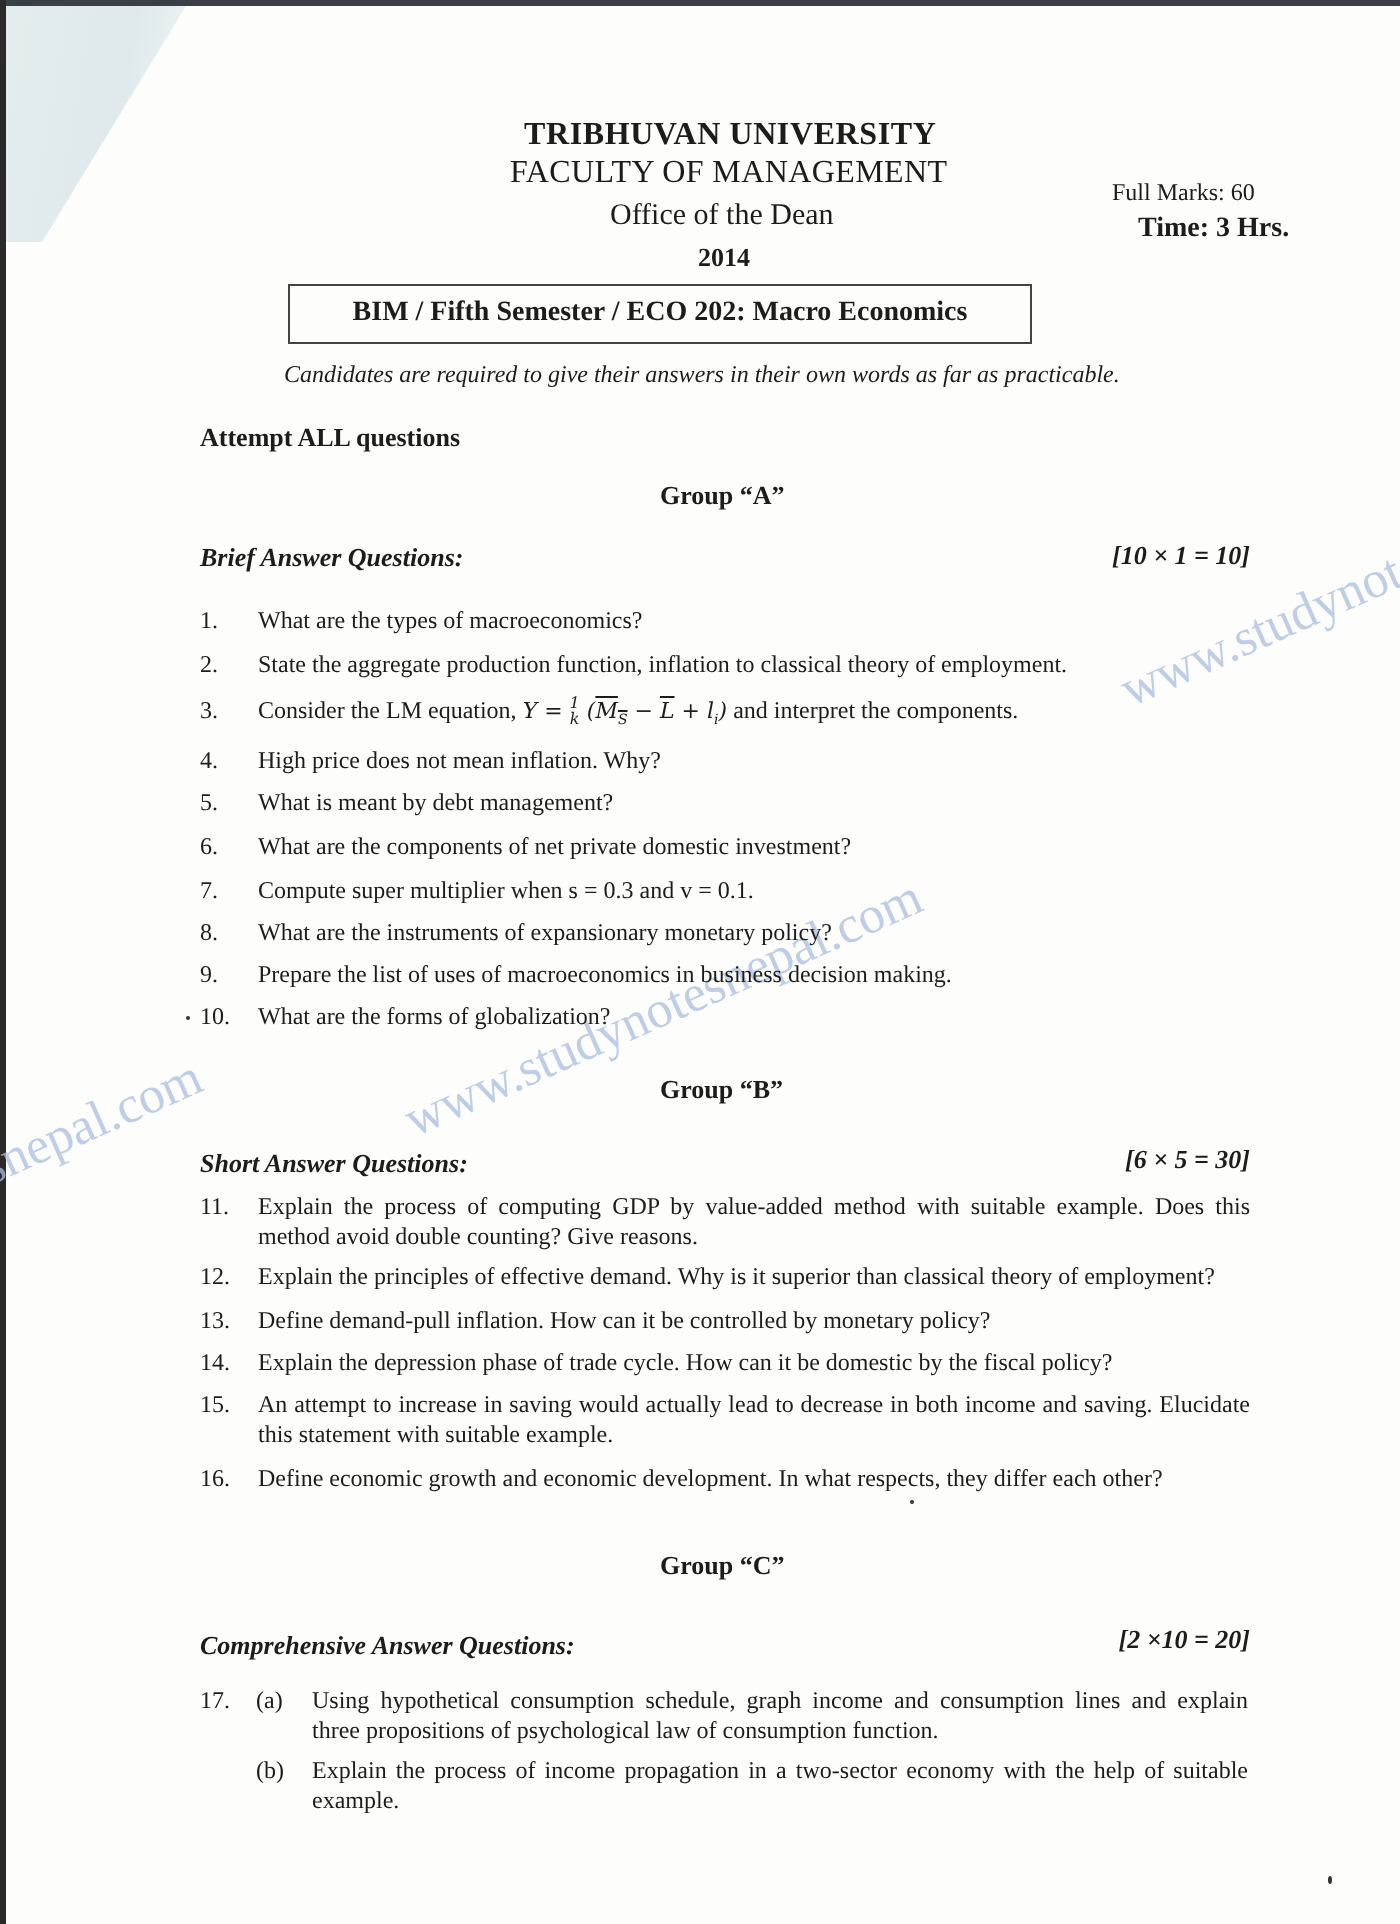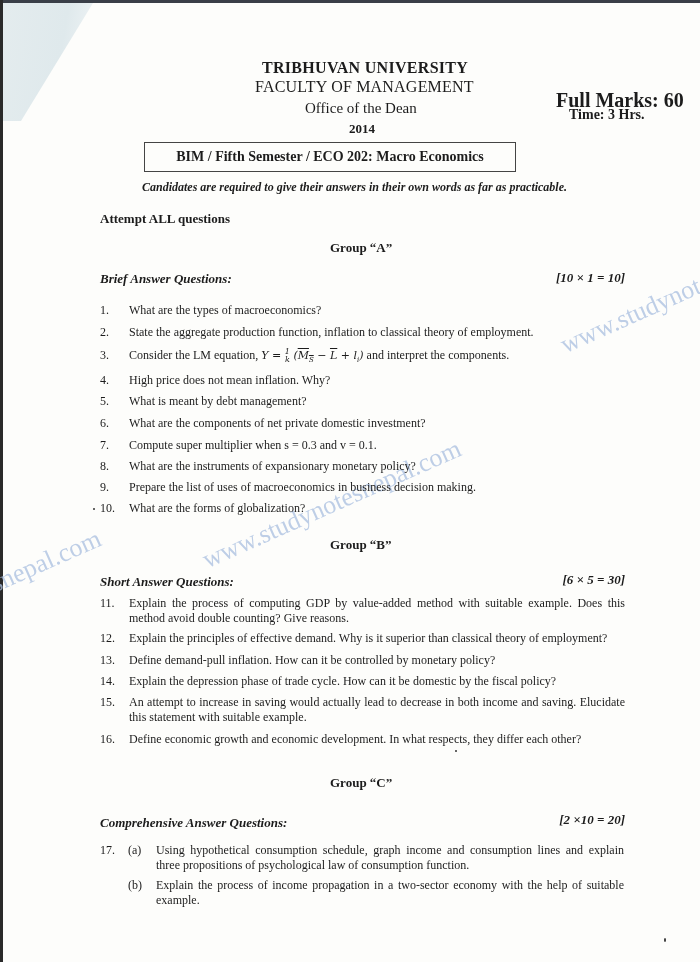--- a/index.html
+++ b/index.html
@@ -27,30 +27,30 @@
   }
   .wm1 { left: 568px; top: 330px; transform: rotate(-24deg); }
   .wm2 { left: 210px; top: 545px; transform: rotate(-24deg); }
   .wm3 { left: -150px; top: 635px; transform: rotate(-24deg); }
 
   .header { position: absolute; left: 0; top: 0; width: 700px; }
   .univ { position: absolute; left: 262px; top: 59px; font-size: 16px; font-weight: bold; letter-spacing: 0.3px; }
   .faculty { position: absolute; left: 255px; top: 78px; font-size: 16px; letter-spacing: 0.2px; }
   .office { position: absolute; left: 305px; top: 100px; font-size: 15px; }
   .year { position: absolute; left: 349px; top: 121px; font-size: 13px; font-weight: bold; }
-  .marks { position: absolute; left: 556px; top: 89px; font-size: 20px; font-weight: bold; }
+  .marks { position: absolute; left: 556px; top: 89px; font-size: 12px; font-weight: normal; }
   .time { position: absolute; left: 569px; top: 107px; font-size: 14px; font-weight: bold; }
   .course-box {
     position: absolute; left: 144px; top: 142px; width: 372px; height: 30px;
     border: 1.5px solid #444; box-sizing: border-box;
     display: flex; align-items: center; justify-content: center;
     font-size: 14px; font-weight: bold;
   }
   .instruction {
-    position: absolute; left: 142px; top: 180px; font-size: 12px; font-style: italic; font-weight: bold;
+    position: absolute; left: 142px; top: 180px; font-size: 12px; font-style: italic; font-weight: normal;
   }
   .attempt { position: absolute; left: 100px; top: 211px; font-size: 13px; font-weight: bold; }
   .group-title { position: absolute; font-size: 13px; font-weight: bold; }
   .section-title { position: absolute; left: 100px; font-size: 13px; font-weight: bold; font-style: italic; }
   .section-marks { position: absolute; right: 75px; font-size: 13px; font-weight: bold; font-style: italic; }
 
   .q { position: absolute; left: 100px; width: 525px; font-size: 12px; line-height: 15px; }
   .q .num { position: absolute; left: 0; top: 0; }
   .q .txt { position: absolute; left: 29px; right: 0; top: 0; text-align: justify; }
   .q .txt.two { text-align-last: left; }

